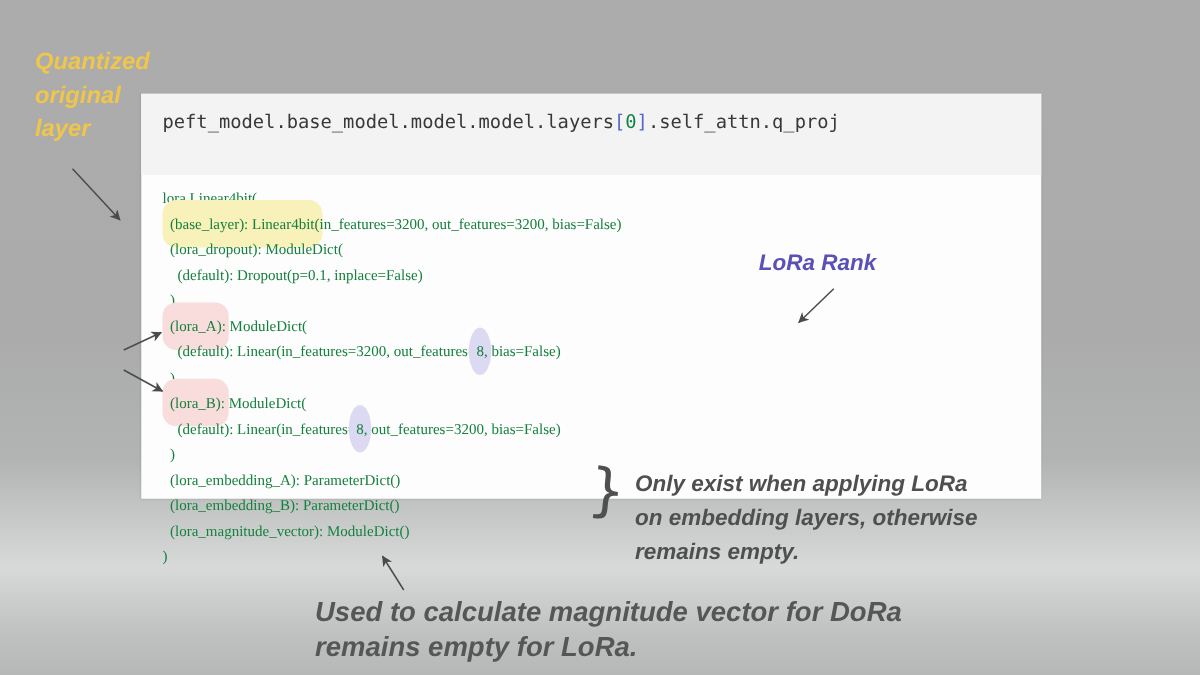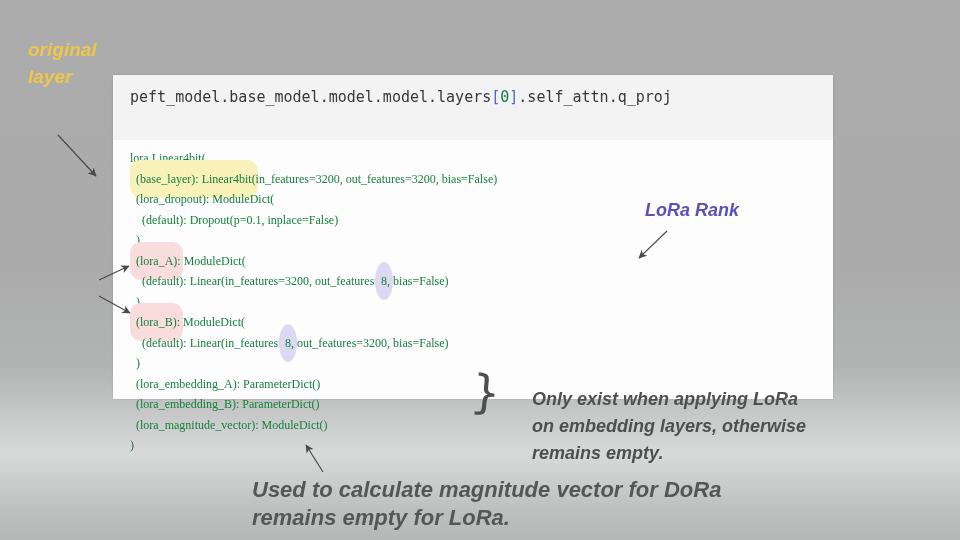--- a/index.html
+++ b/index.html
@@ -33,41 +33,42 @@
   .code-line{white-space:pre;}
   .hl{padding:12px 6px;margin:-2px -6px;border-radius:11px;}
   .hl-yellow{background:#f9f1ba;}
   .hl-pink{background:#f9dcdc;}
   .hl-purple{background:#dcdaf2;border-radius:50%;}
   .tok-bracket{color:#5566c8;}
   .tok-number{color:#0b8043;}
   .ann{position:absolute;font-weight:bold;font-style:italic;}
   .ann-quantized{left:28px;top:36px;font-size:19px;line-height:27px;color:#f0c64a;}
   .ann-injected{left:10px;top:249px;font-size:20px;line-height:31px;color:#a63e71;}
-  .ann-lorarank{left:645px;top:200px;font-size:18px;color:#5a50b5;}
-  .ann-embedding{left:508px;top:386px;font-size:18px;line-height:27px;color:#4f4f4f;margin-left:24px;}
+  .ann-lorarank{left:607px;top:200px;font-size:18px;color:#5a50b5;}
+  .ann-embedding{left:508px;top:374px;font-size:18px;line-height:27px;color:#4f4f4f;}
   .ann-magnitude{left:252px;top:476px;font-size:22px;line-height:28px;color:#565656;}
   .brace{
     position:absolute;left:471px;top:365px;
     font-size:46px;font-weight:normal;color:#4f4f4f;
     transform:rotate(6deg);font-family:"DejaVu Sans",sans-serif;
   }
   .arrows{position:absolute;left:0;top:0;width:960px;height:540px;pointer-events:none;}
 </style>
 </head>
 <body>
 
 <div class="slide">
 
   <div class="panel">
     <div class="panel-header"><span>peft_model.base_model.model.model.layers</span><span class="tok-bracket">[</span><span class="tok-number">0</span><span class="tok-bracket">]</span><span>.self_attn.q_proj</span></div>
     <div class="panel-body"><div class="code-line"><span>lora.Linear4bit(</span></div><div class="code-line"><span>  </span><span class="hl hl-yellow">(base_layer): Linear4bit</span><span>(in_features=3200, out_features=3200, bias=False)</span></div><div class="code-line"><span>  (lora_dropout): ModuleDict(</span></div><div class="code-line"><span>    (default): Dropout(p=0.1, inplace=False)</span></div><div class="code-line"><span>  )</span></div><div class="code-line"><span>  </span><span class="hl hl-pink">(lora_A)</span><span>: ModuleDict(</span></div><div class="code-line"><span>    (default): Linear(in_features=3200, out_features=</span><span class="hl hl-purple">8</span><span>, bias=False)</span></div><div class="code-line"><span>  )</span></div><div class="code-line"><span>  </span><span class="hl hl-pink">(lora_B)</span><span>: ModuleDict(</span></div><div class="code-line"><span>    (default): Linear(in_features=</span><span class="hl hl-purple">8</span><span>, out_features=3200, bias=False)</span></div><div class="code-line"><span>  )</span></div><div class="code-line"><span>  (lora_embedding_A): ParameterDict()</span></div><div class="code-line"><span>  (lora_embedding_B): ParameterDict()</span></div><div class="code-line"><span>  (lora_magnitude_vector): ModuleDict()</span></div><div class="code-line"><span>)</span></div></div>
   </div>
 
   <div class="ann ann-quantized">
+    <div>Quantized</div>
     <div>original</div>
     <div>layer</div>
   </div>
 
 
   <div class="ann ann-lorarank">LoRa Rank</div>
 
   <div class="ann ann-embedding">
     <div>Only exist when applying LoRa</div>
     <div>on embedding layers, otherwise</div>

